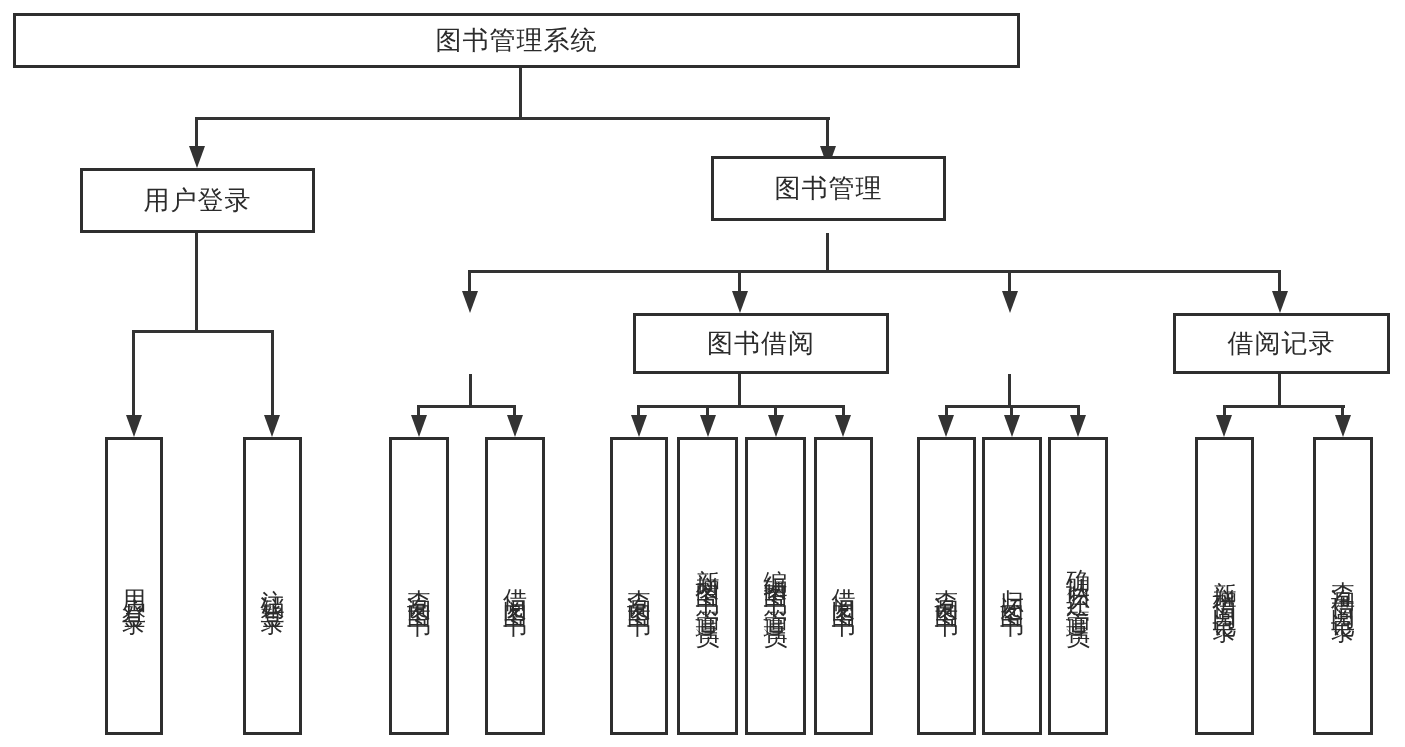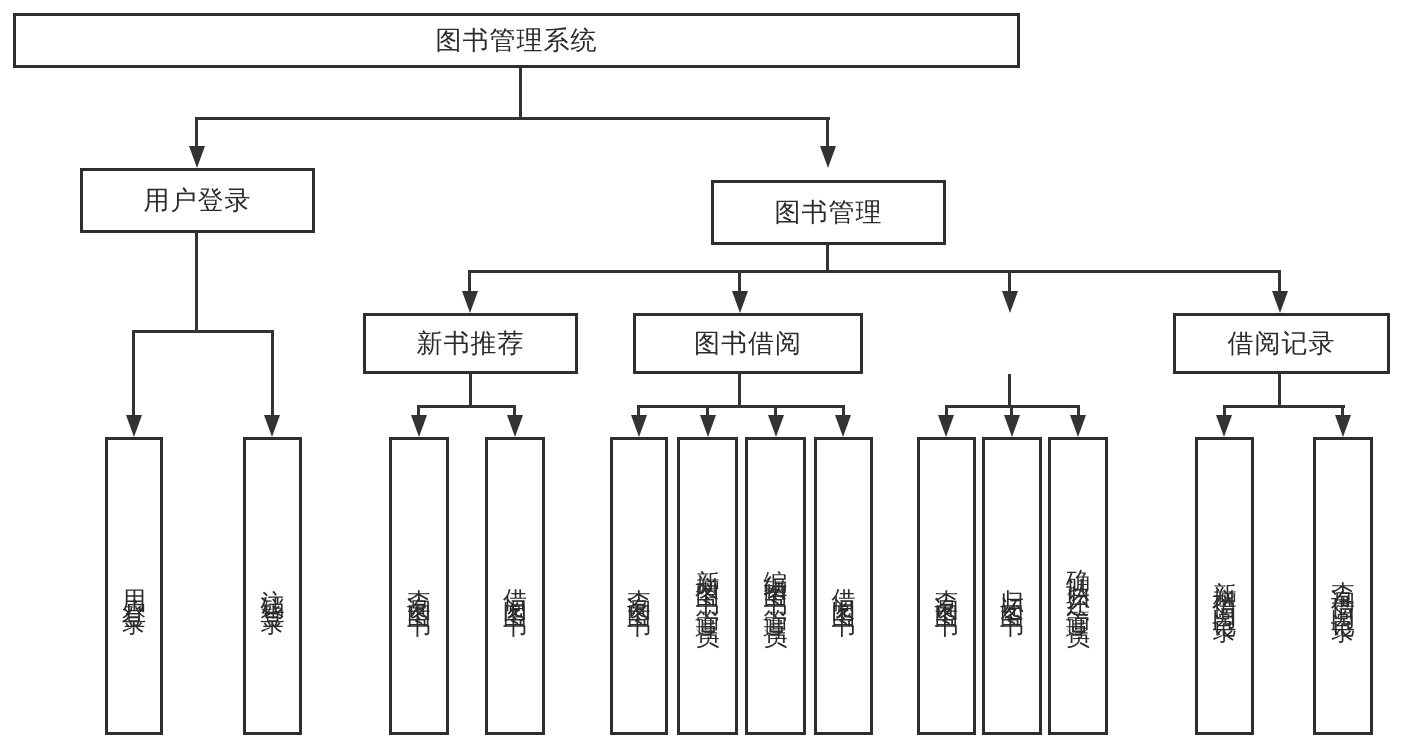--- a/index.html
+++ b/index.html
@@ -103,28 +103,25 @@
   <div class="vline" style="left:1341px;top:405px;height:12px"></div>
   <div class="arrow" style="left:1335px;top:415px"></div>
 
   <div class="box" style="left:13px;top:13px;width:1007px;height:55px">
     <span class="hlabel">图书管理系统</span>
   </div>
 
   <div class="box" style="left:80px;top:168px;width:235px;height:65px">
     <span class="hlabel">用户登录</span>
   </div>
-  <div class="box" style="left:711px;top:180px;width:235px;height:65px">
+  <div class="box" style="left:711px;top:156px;width:235px;height:65px">
     <span class="hlabel">图书管理</span>
   </div>
 
-  <div class="box" style="left:363px;top:313px;width:215px;height:61px">
-    <span class="hlabel">新书推荐</span>
-  </div>
-  <div class="box" style="left:633px;top:313px;width:230px;height:61px">
+  <div class="box" style="left:633px;top:313px;width:256px;height:61px">
     <span class="hlabel">图书借阅</span>
   </div>
   <div class="box" style="left:1173px;top:313px;width:217px;height:61px">
     <span class="hlabel">借阅记录</span>
   </div>
 
   <div class="box leaf" style="left:105px;width:58px">
     <span class="vtext">用户登录</span>
   </div>
   <div class="box leaf" style="left:243px;width:59px">

